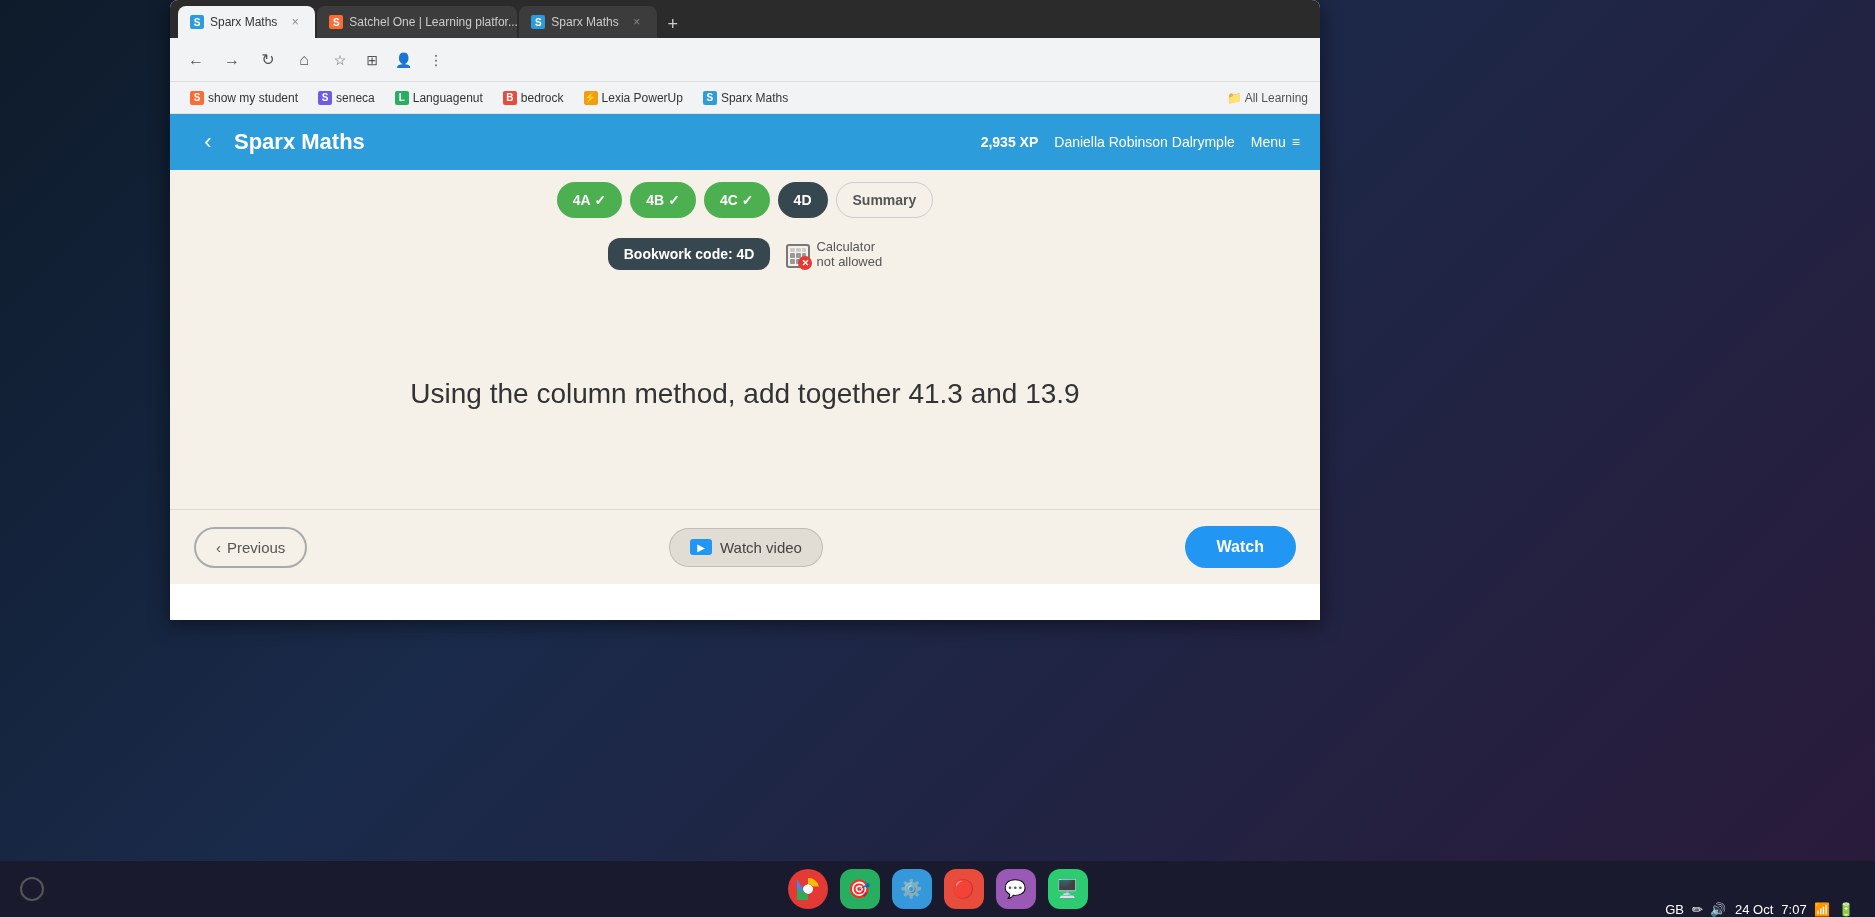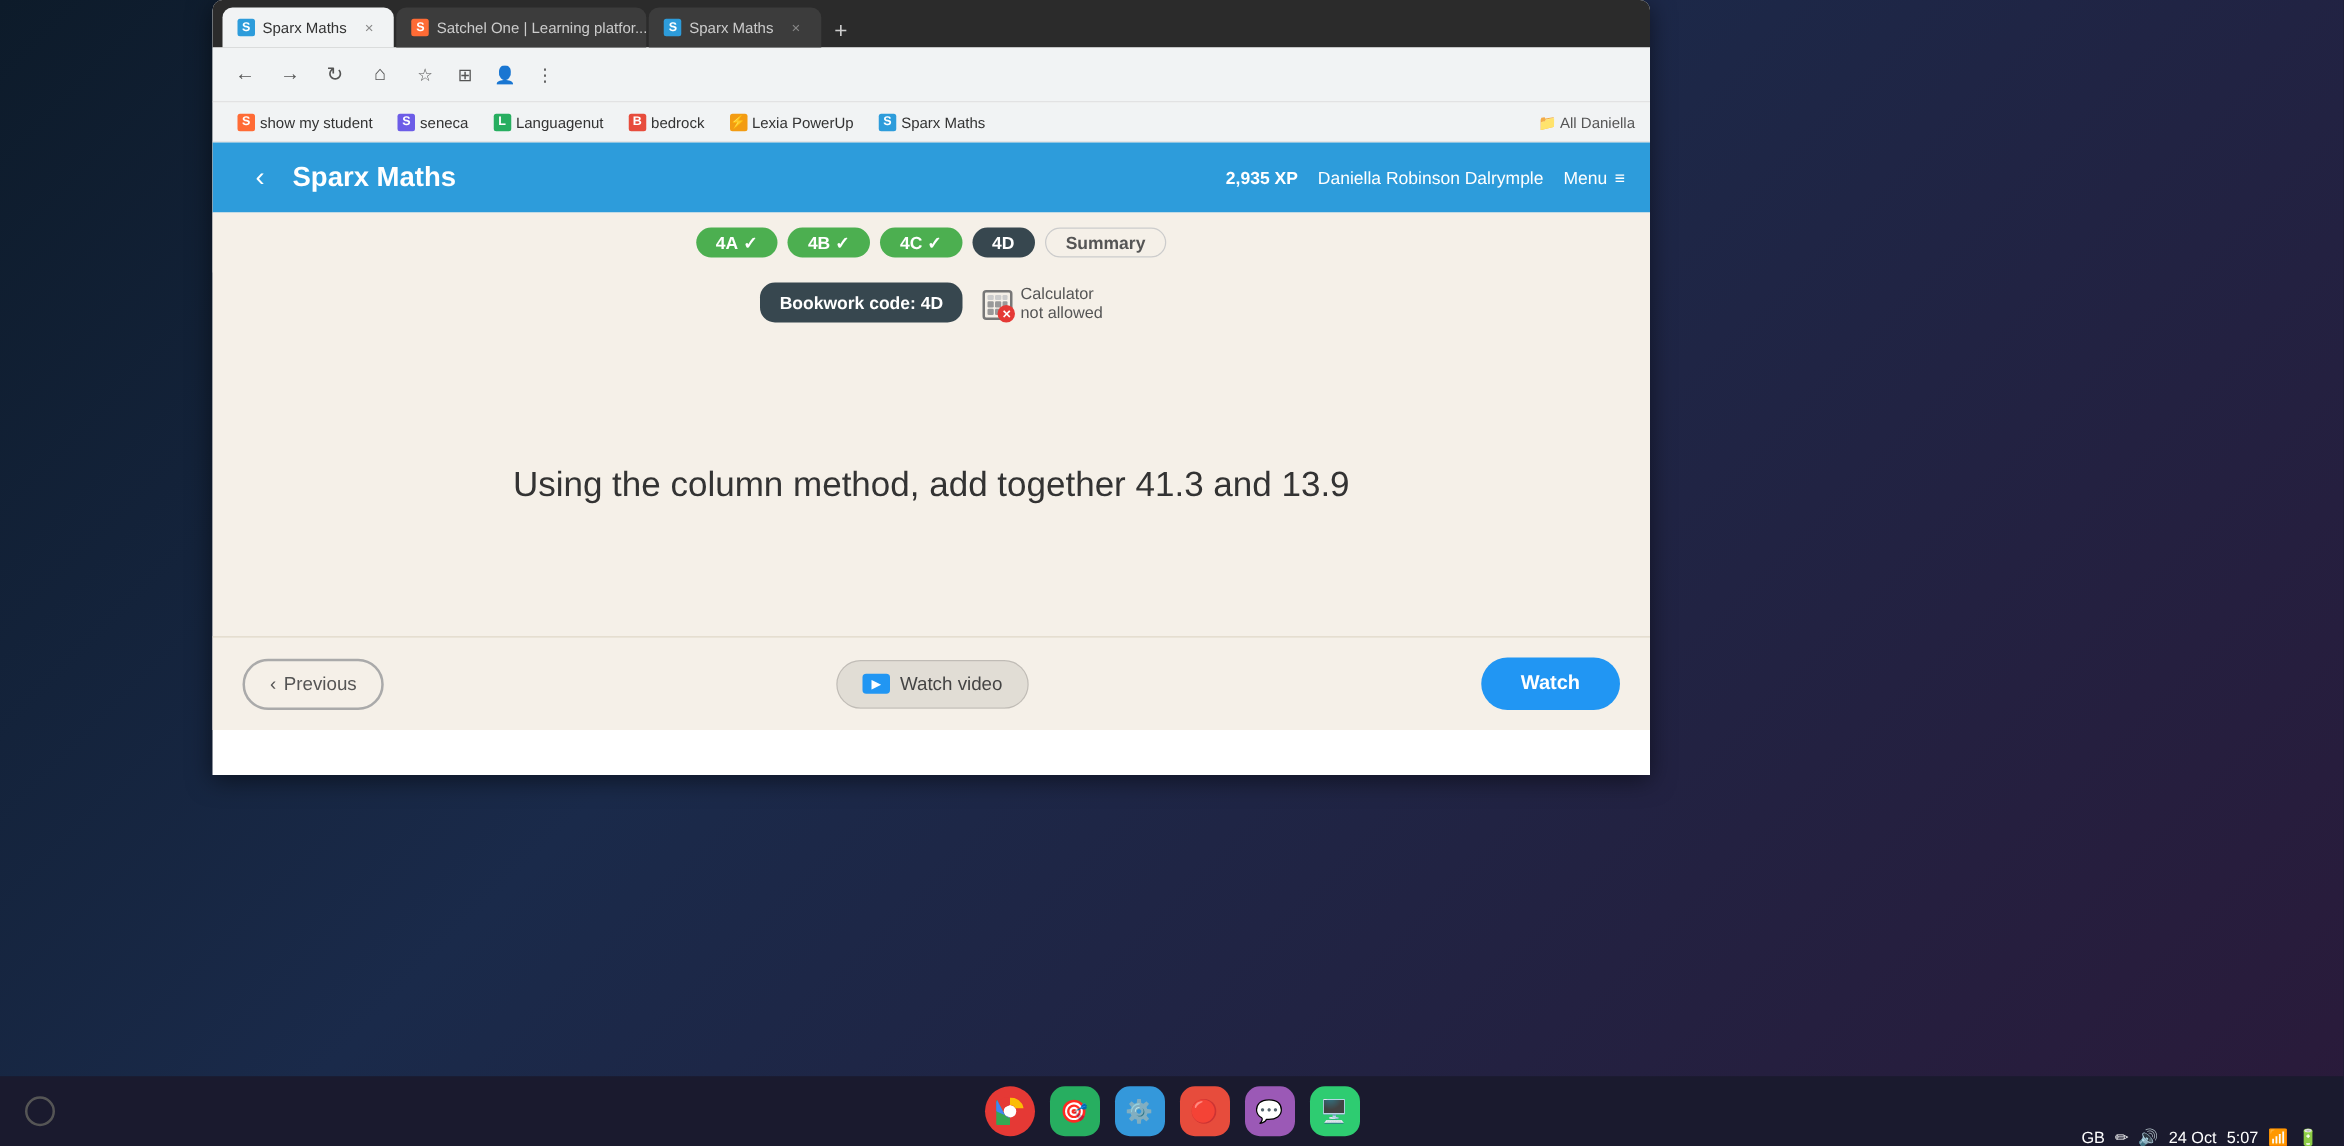--- a/index.html
+++ b/index.html
@@ -269,21 +269,21 @@
     
     .task-tabs {
       background: #f5f0e8;
       display: flex;
       justify-content: center;
       padding: 12px 0;
       gap: 8px;
     }
 
     .task-tab {
-      height: 24px;
+      height: 36px;
       padding: 0 16px;
       border-radius: 18px;
       border: none;
       cursor: pointer;
       font-size: 14px;
       font-weight: 600;
       display: flex;
       align-items: center;
       gap: 4px;
     }
@@ -553,21 +553,21 @@
     </div>
     <div class="bookmark-item">
       <div class="bookmark-icon" style="background:#f39c12; color:white;">⚡</div>
       <span>Lexia PowerUp</span>
     </div>
     <div class="bookmark-item">
       <div class="bookmark-icon" style="background:#2d9cdb; color:white;">S</div>
       <span>Sparx Maths</span>
     </div>
     <div style="margin-left:auto; font-size:12px; color:#555; cursor:pointer;">
-      📁 <span>All Daniella</span>
+      📁 <span>All Learning</span>
     </div>
   </div>
 
   <div class="sparx-app">
 
     <div class="sparx-nav">
       <button class="back-btn">
         <span>‹</span>
       </button>
       <div class="sparx-logo">Sparx Maths</div>
@@ -669,17 +669,17 @@
   <div class="taskbar-icon" style="background:#27ae60; border-radius: 12px;">🎯</div>
   <div class="taskbar-icon" style="background:#3498db; border-radius: 12px;">⚙️</div>
   <div class="taskbar-icon" style="background:#e74c3c; border-radius: 12px;">🔴</div>
   <div class="taskbar-icon" style="background:#9b59b6; border-radius: 12px;">💬</div>
   <div class="taskbar-icon" style="background:#2ecc71; border-radius: 12px;">🖥️</div>
   <div class="taskbar-right">
     <span>GB</span>
     <span>✏</span>
     <span>🔊</span>
     <span>24 Oct</span>
-    <span>5:07</span>
+    <span>7:07</span>
     <span>📶</span>
     <span>🔋</span>
   </div>
 </div>
 
 </body></html>

